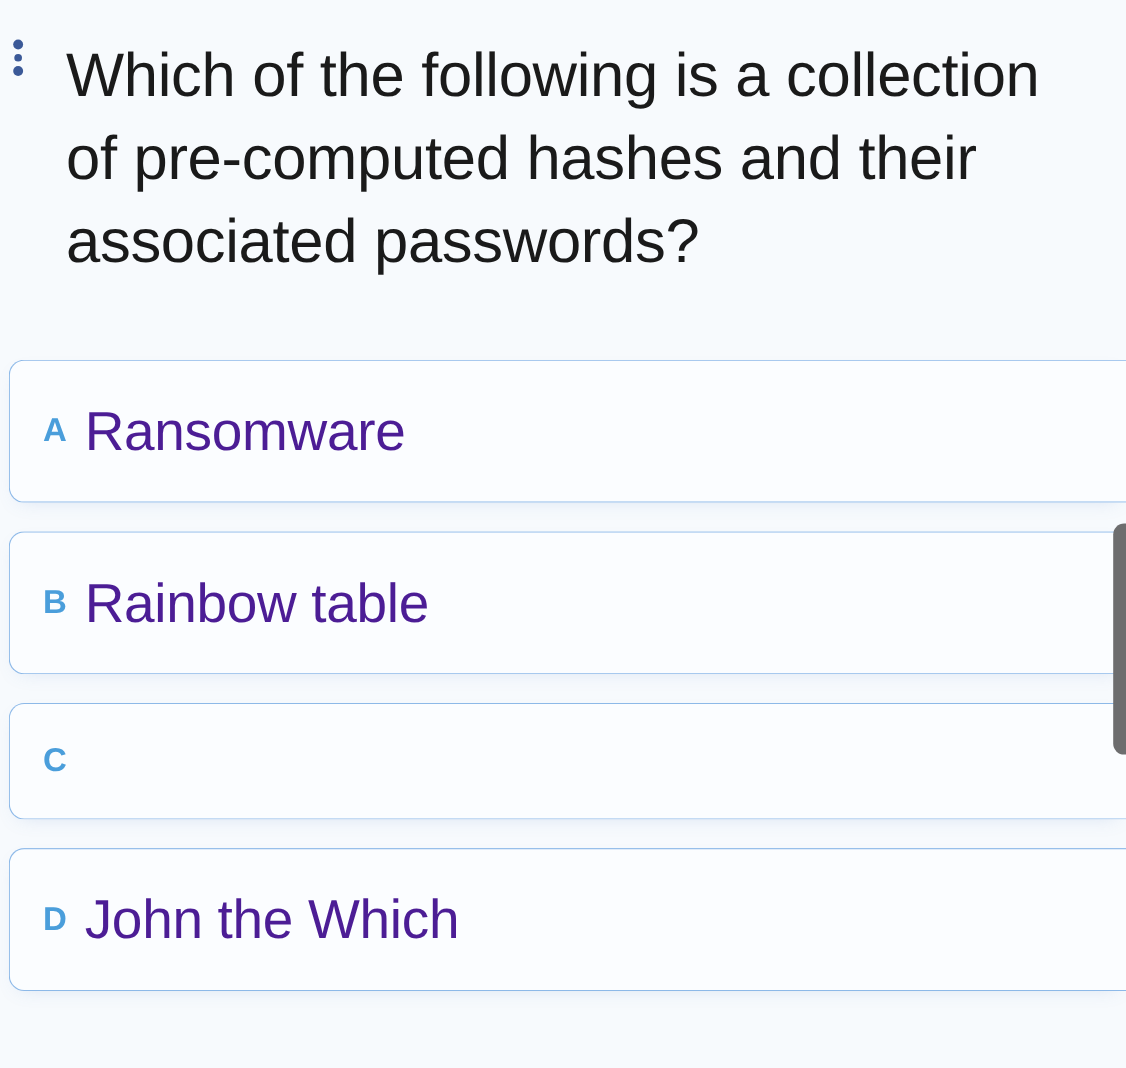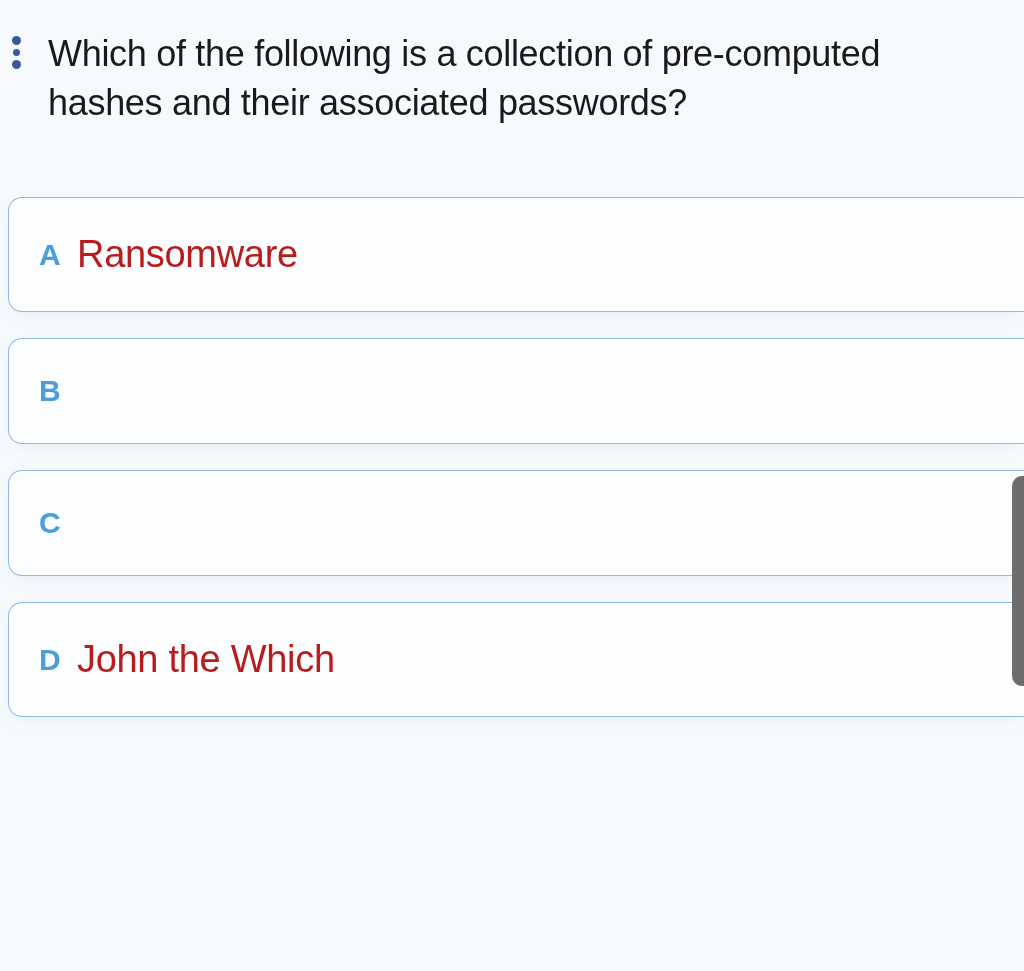--- a/index.html
+++ b/index.html
@@ -37,24 +37,24 @@
       border-radius: 50%;
       background: #3b5998;
     }
     
     .drag-dot.small {
       width: 7px;
       height: 7px;
     }
     
     .question-text {
-      font-size: 36px;
+      font-size: 56px;
       color: #1a1a1a;
       line-height: 1.35;
-      margin-left: 36px;
+      margin-left: 48px;
       margin-right: 30px;
       letter-spacing: -0.3px;
       font-weight: 400;
     }
     
     .options-container {
       margin-top: 70px;
       padding-left: 8px;
       display: flex;
       flex-direction: column;
@@ -77,22 +77,22 @@
     
     .option-letter {
       font-size: 30px;
       font-weight: 700;
       color: #4a9edb;
       min-width: 38px;
       letter-spacing: 0.5px;
     }
     
     .option-text {
-      font-size: 38px;
-      color: #b91c1c;
+      font-size: 50px;
+      color: #4c1d95;
       font-weight: 400;
       letter-spacing: -0.3px;
     }
     
     .scrollbar-thumb {
       position: absolute;
       right: 0;
       top: 476px;
       width: 12px;
       height: 210px;
@@ -113,20 +113,21 @@
   <div class="question-text">Which of the following is a collection of pre-computed hashes and their associated passwords?</div>
 </div>
 
 <div class="options-container">
   <div class="option">
     <span class="option-letter">A</span>
     <span class="option-text">Ransomware</span>
   </div>
   <div class="option">
     <span class="option-letter">B</span>
+    <span class="option-text">Rainbow table</span>
   </div>
   <div class="option">
     <span class="option-letter">C</span>
   </div>
   <div class="option">
     <span class="option-letter">D</span>
     <span class="option-text">John the Which</span>
   </div>
 </div>
 

